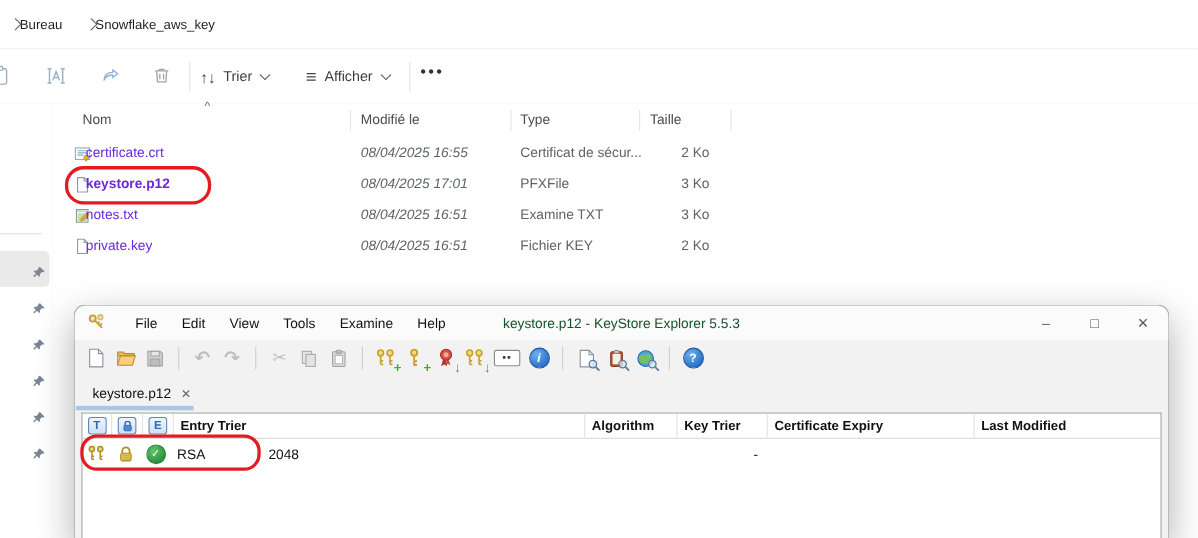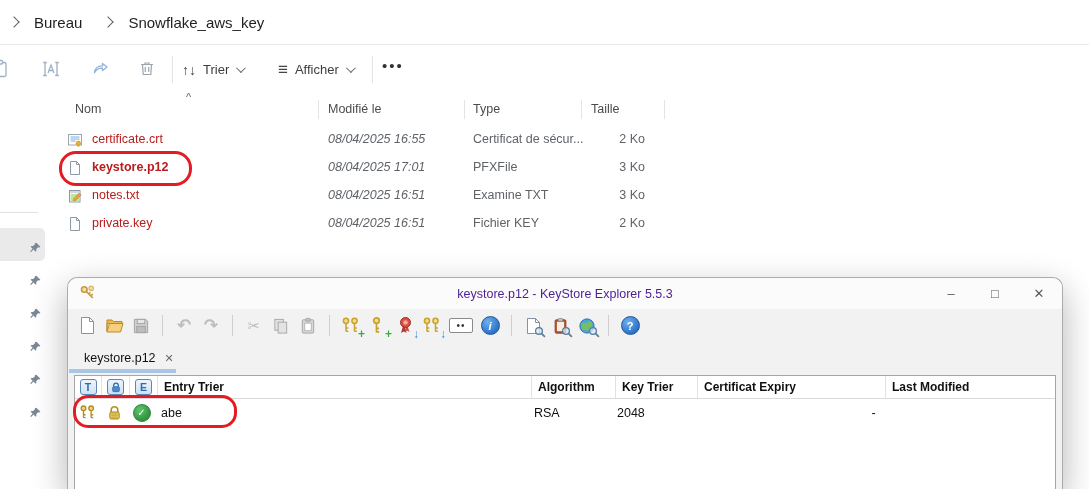--- a/index.html
+++ b/index.html
@@ -5,21 +5,21 @@
   html,body{margin:0;padding:0;background:#fff;}
   .screen{position:relative;width:1089px;height:489px;background:#fff;overflow:hidden;
           font-family:"Liberation Sans","DejaVu Sans",sans-serif;color:#1b1b1b;}
   svg{display:block}
   
   .crumbbar{position:absolute;top:0;left:0;right:0;height:44px;border-bottom:1px solid #e9e9e9;
             display:flex;align-items:center;background:#fff;}
   .crumb-chev{width:7px;height:7px;border-right:1.4px solid #5f5f5f;border-bottom:1.4px solid #5f5f5f;
               transform:rotate(-45deg);margin:0 0 0 10px;}
   .crumb-chev.second{margin-left:22px;}
-  .crumb-label{font-size:15px;color:#1f1f1f;margin-left:16px;text-align:center;}
+  .crumb-label{font-size:12px;color:#1f1f1f;text-align:center;}
   
   .exp-toolbar{position:absolute;top:45px;left:0;right:0;height:49px;border-bottom:1px solid #e9e9e9;background:#fff;}
   .exp-toolbar .tbicon{position:absolute;top:14px;width:20px;height:20px;}
   .tb-sep{position:absolute;top:11px;width:1px;height:27px;background:#e3e3e3;}
   .tb-group{position:absolute;top:10px;height:29px;display:flex;align-items:center;gap:7px;
             font-size:13px;color:#3d3d3d;border-radius:4px;padding:0 6px;}
   .tb-glyph{font-size:14px;color:#454545;line-height:1;}
   .chev-sm{width:6px;height:6px;border-right:1.2px solid #6a6a6a;border-bottom:1.2px solid #6a6a6a;
            transform:rotate(45deg) translateY(-2px);}
   .more-dots{position:absolute;top:12px;left:382px;font-size:15px;letter-spacing:2px;color:#333;}
@@ -31,35 +31,35 @@
   
   .filelist{position:absolute;top:94px;left:48px;right:0;bottom:0;background:#fff;}
   .fl-head{position:absolute;top:0;left:0;right:0;height:30px;font-size:12.5px;color:#4c4c4c;}
   .fl-head .hcol{position:absolute;top:8px;}
   .fl-caret{position:absolute;top:-3px;left:138px;font-size:11px;color:#666;}
   .hsep{position:absolute;top:6px;width:1px;height:19px;background:#e4e4e4;}
   .fl-rows{position:absolute;top:32px;left:0;right:0;}
   .frow{position:relative;height:28px;font-size:12.5px;}
   .frow .cell{position:absolute;top:6px;white-space:nowrap;}
   .c-icon{left:19px;top:5px;}
-  .c-name{left:44px;color:#b91c1c;}
+  .c-name{left:30px;color:#6d28d9;}
   .c-mod{left:280px;color:#5f6368;font-style:italic;}
   .c-type{left:425px;color:#5f6368;}
   .c-size{left:500px;width:97px;text-align:right;color:#5f6368;}
   .annot{position:absolute;border:3px solid #e41b23;border-radius:17px;pointer-events:none;}
   .annot.file{left:11px;top:57px;width:127px;height:29px;}
   
   .kse{position:absolute;left:67px;top:277px;width:994px;height:212px;background:#f2f2f2;
        border:1px solid #ababab;border-bottom:none;border-radius:10px 10px 0 0;
        box-shadow:0 12px 34px rgba(0,0,0,.30);font-size:12.5px;}
   .kse-title{position:relative;height:31px;display:flex;align-items:center;background:#fbfbfb;
              border-radius:10px 10px 0 0;padding-left:10px;}
   .kse-menus{display:flex;align-items:center;margin-left:16px;gap:4px;}
   .kse-menu{padding:3px 9px;color:#111;}
-  .kse-winttl{position:absolute;left:0;right:0;text-align:center;color:#4c1d95;pointer-events:none;}
+  .kse-winttl{position:absolute;left:0;right:0;text-align:center;color:#14532d;pointer-events:none;}
   .kse-ctrls{position:absolute;right:16px;top:0;height:31px;display:flex;align-items:center;gap:30px;
              color:#5a5a5a;font-size:13px;}
   .kse-ctrl{width:14px;text-align:center;}
   
   .kse-tools{height:33px;display:flex;align-items:center;padding-left:9px;gap:7px;}
   .kico{position:relative;width:20px;height:20px;display:flex;align-items:center;justify-content:center;}
   .kico .glyph{font-size:17px;color:#bdbdbd;font-weight:700;line-height:1;}
   .ksep{width:1px;height:21px;background:#cfcfcf;margin:0 4px;}
   .bdg{position:absolute;right:-4px;bottom:-4px;font-style:normal;font-weight:900;font-size:12px;line-height:1;
        text-shadow:0 0 2px #fff,0 0 2px #fff;}
@@ -254,20 +254,28 @@
 
     <div class="kse-title">
       <span>
         <svg width="20" height="20" viewBox="0 0 20 20" fill="none" stroke="#c79a3b" stroke-width="1.6">
           <circle cx="6.3" cy="5.5" r="2.8" fill="#efe0b0"></circle>
             <path d="M8.3 7.5l6.5 6.5M12.7 11.9l2-1.8M10.7 9.9l1.7-1.5"></path>
           <circle cx="13.2" cy="4.3" r="2.2" fill="#efe0b0" stroke="#d9b86a" stroke-width="1.3"></circle>
         </svg>
       </span>
       <span class="kse-winttl">keystore.p12 - KeyStore Explorer 5.5.3</span>
+      <span class="kse-menus">
+        <span class="kse-menu">File</span>
+        <span class="kse-menu">Edit</span>
+        <span class="kse-menu">View</span>
+        <span class="kse-menu">Tools</span>
+        <span class="kse-menu">Examine</span>
+        <span class="kse-menu">Help</span>
+      </span>
       <span class="kse-ctrls">
         <span class="kse-ctrl">–</span>
         <span class="kse-ctrl">□</span>
         <span class="kse-ctrl">✕</span>
       </span>
     </div>
 
     <div class="kse-tools">
       <span class="kico">
         <svg width="17" height="19" viewBox="0 0 17 19">
@@ -413,21 +421,21 @@
                 <rect x="2" y="5.5" width="8" height="6" rx="1.2" fill="#4c8bd0" stroke="#2f6bb0"></rect>
               </svg>
             </span>
         </span>
         <span class="kcell icn w-e">
             <span class="hbox">E</span>
           </span>
         <span class="kcell w-name">Entry Trier</span>
         <span class="kcell w-alg">Algorithm</span>
         <span class="kcell w-ks">Key Trier</span>
-        <span class="kcell w-exp">Certificat Expiry</span>
+        <span class="kcell w-exp">Certificate Expiry</span>
         <span class="kcell w-last">Last Modified</span>
       </div>
       <div class="kt-row">
         <span class="kcell center w-t">
           <svg width="20" height="17" viewBox="0 0 20 19" fill="none" stroke="#b08f1e" stroke-width="1.5">
               <circle cx="5" cy="4.8" r="2.6" fill="#ead98a"></circle>
               <path d="M5 7.4v8M5 12h2.3M5 15.2h2.3"></path>
               <circle cx="13.5" cy="4.8" r="2.6" fill="#ead98a"></circle>
               <path d="M13.5 7.4v8M13.5 12h2.3M13.5 15.2h2.3"></path>
             </svg>
@@ -435,21 +443,20 @@
         <span class="kcell center w-l">
           <svg width="15" height="16" viewBox="0 0 15 16">
               <path d="M4.2 7V5a3.3 3.3 0 016.6 0v2" fill="none" stroke="#b08f1e" stroke-width="1.6"></path>
               <rect x="2.8" y="7" width="9.4" height="7" rx="1.4" fill="#e6c75f" stroke="#a8871c"></rect>
               <path d="M4.5 9h6M4.5 10.7h6M4.5 12.4h6" stroke="#c4a635" stroke-width=".8"></path>
             </svg>
         </span>
         <span class="kcell center w-e">
           <span class="okcirc">✓</span>
         </span>
-        <span class="kcell w-name">abe</span>
         <span class="kcell w-alg">RSA</span>
         <span class="kcell w-ks">2048</span>
         <span class="kcell w-last center">-</span>
       </div>
     </div>
     <span class="annot entry"></span>
   </div>
 
 </div>
 

